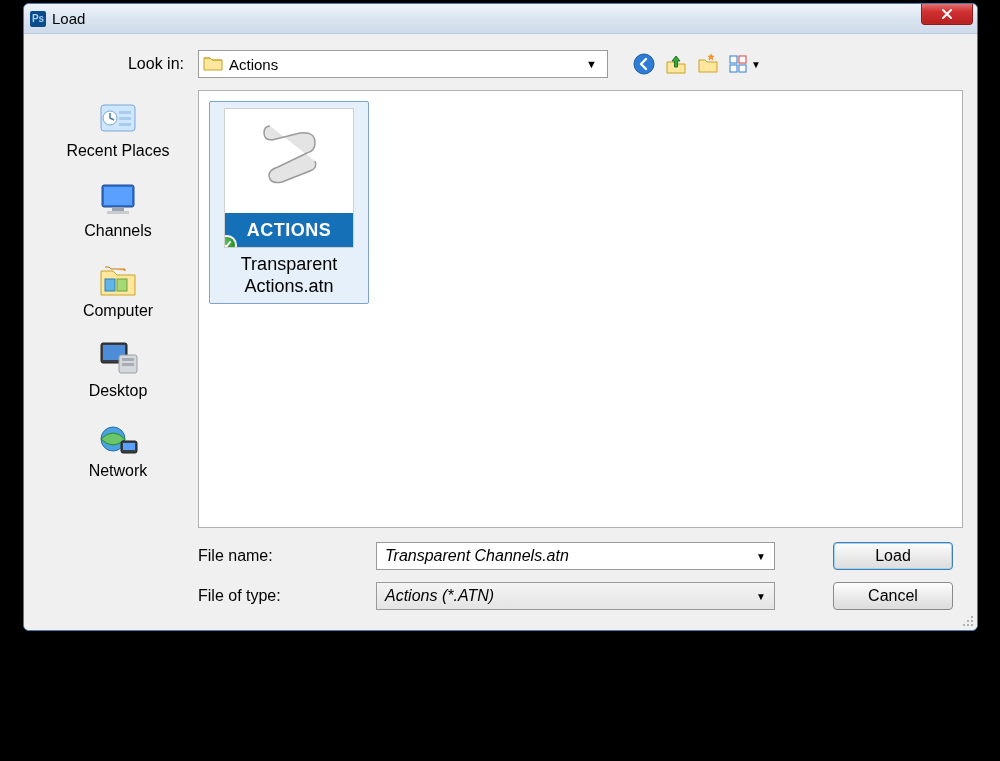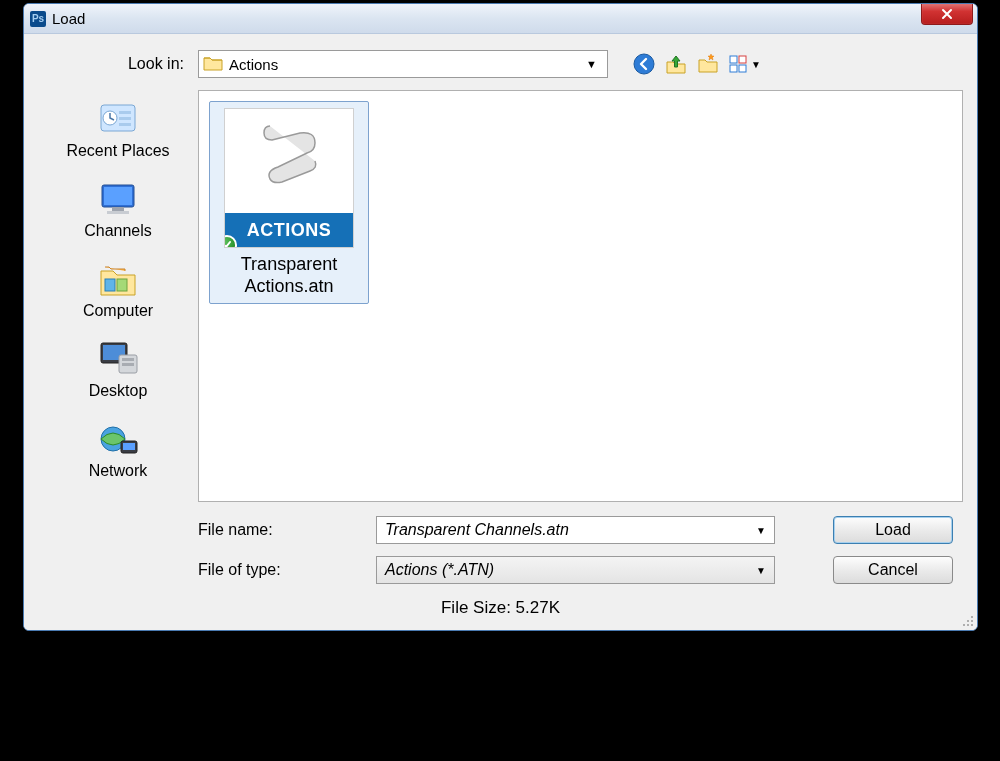--- a/index.html
+++ b/index.html
@@ -452,21 +452,20 @@
           <span style="font-size:10px;">▼</span>
         </div>
         <div class="action-col">
           <div class="win-btn">
             <span>Cancel</span>
           </div>
         </div>
       </div>
     </div>
 
-    <div class="footer">File Size: 5.27K</div>
 
     <svg class="resize-grip" viewBox="0 0 14 14">
       <circle cx="12" cy="4" r="1" fill="#9a9a9a"></circle>
       <circle cx="8" cy="8" r="1" fill="#9a9a9a"></circle>
       <circle cx="12" cy="8" r="1" fill="#9a9a9a"></circle>
       <circle cx="4" cy="12" r="1" fill="#9a9a9a"></circle>
       <circle cx="8" cy="12" r="1" fill="#9a9a9a"></circle>
       <circle cx="12" cy="12" r="1" fill="#9a9a9a"></circle>
     </svg>
 

